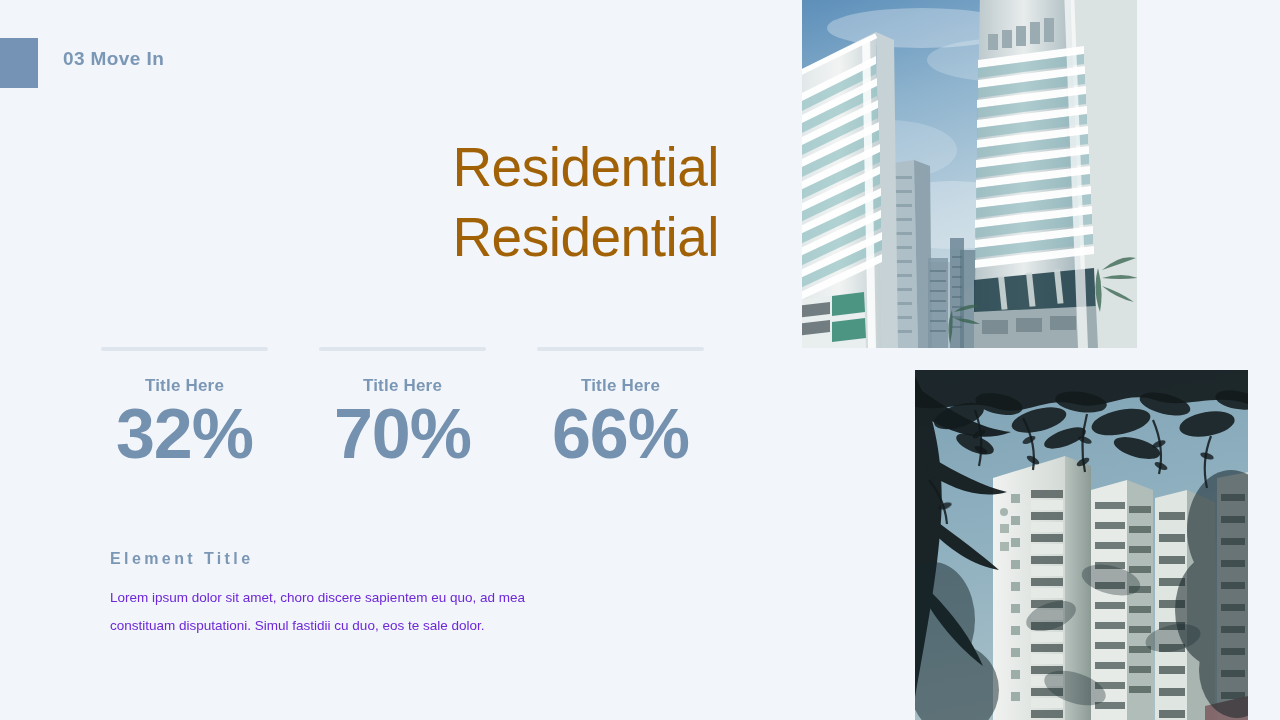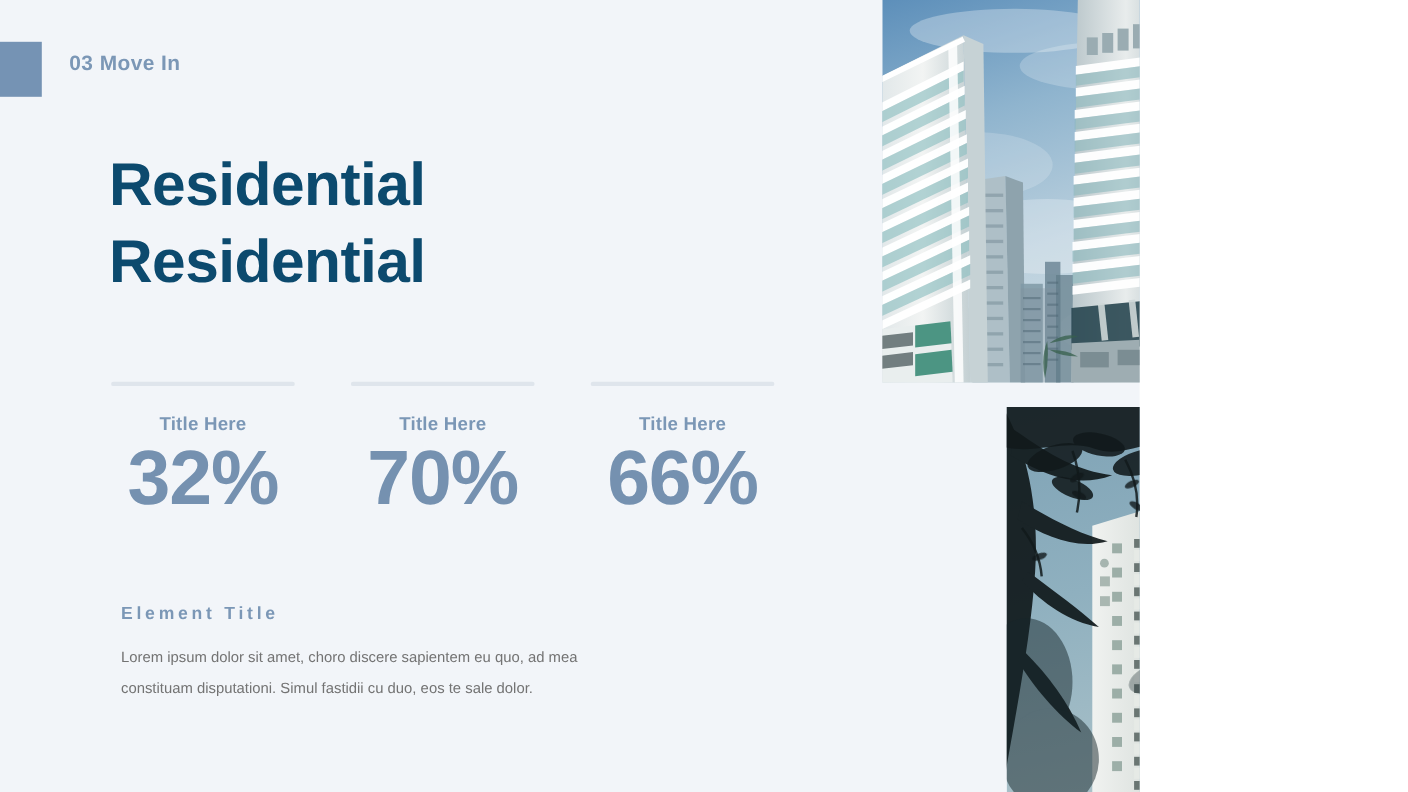--- a/index.html
+++ b/index.html
@@ -7,21 +7,21 @@
     padding: 0;
   }
   body {
     width: 1280px;
     height: 720px;
     overflow: hidden;
     font-family: "Liberation Sans", sans-serif;
   }
   .slide {
     position: relative;
-    width: 1036px;
+    width: 1280px;
     height: 720px;
     background: #f2f5f9;
     overflow: hidden;
   }
 
   
   .accent-square {
     position: absolute;
     left: 0;
     top: 38px;
@@ -41,23 +41,24 @@
   }
 
   
   .headline {
     position: absolute;
     left: 99px;
     top: 132px;
     width: 620px;
     font-size: 55px;
     line-height: 70px;
-    font-weight: bold;
+    font-weight: normal;
     letter-spacing: -0.5px;
-    color: #0c4a6e;
+    color: #a16207;
+    text-align: right;
   }
   .headline-line {
     display: block;
   }
 
   
   .stats {
     position: absolute;
     left: 101px;
     top: 347px;
@@ -107,21 +108,21 @@
     font-size: 16px;
     font-weight: bold;
     letter-spacing: 3.4px;
     color: #7b97b6;
     white-space: nowrap;
   }
   .element-body {
     margin-top: 16px;
     font-size: 13.5px;
     line-height: 28px;
-    color: #737373;
+    color: #6d28d9;
   }
 
   
   .photo {
     position: absolute;
     overflow: hidden;
   }
   .photo-top {
     left: 802px;
     top: 0;

